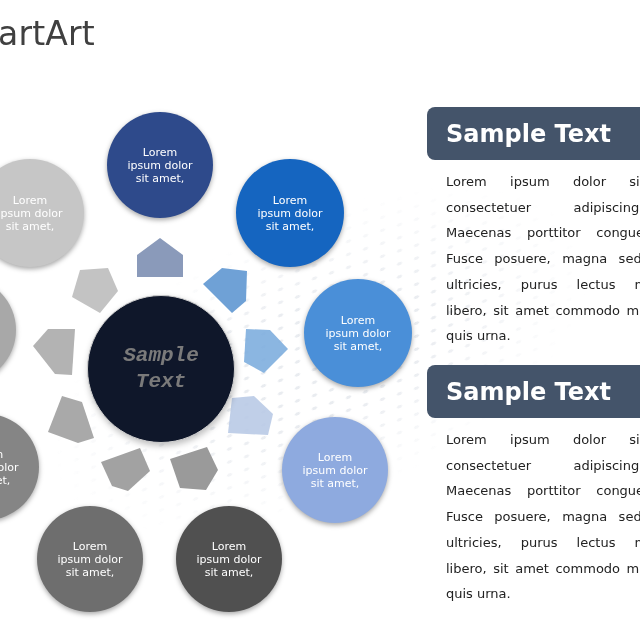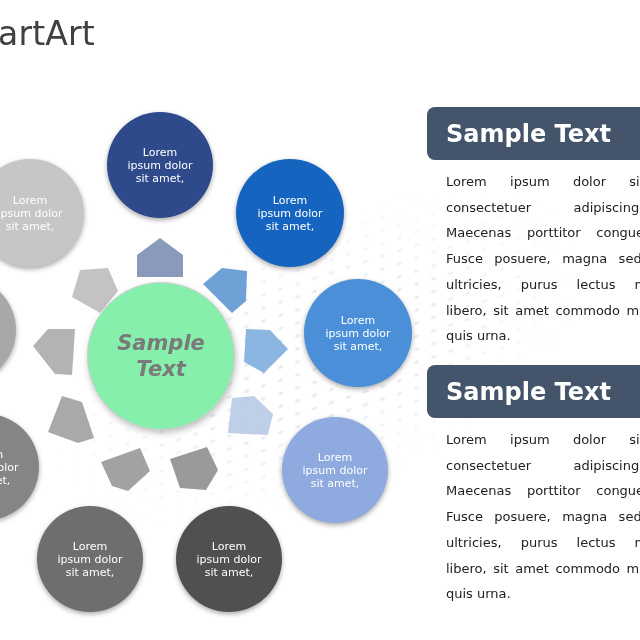--- a/index.html
+++ b/index.html
@@ -24,25 +24,25 @@
   }
   .diagram { position:absolute; left:0; top:0; width:640px; height:640px;border-radius:23px; }
   .node {
     position:absolute; border-radius:50%;
     display:flex; align-items:center; justify-content:center; text-align:center;
     color:#ffffff; font-size:11px; line-height:13px;
     box-shadow: 0 2px 5px rgba(0,0,0,0.35);
   }
   .node span { white-space:pre-line; display:block; width:80px; }
   .center {
-    position:absolute; left:87px; top:282px; width:146px; height:146px;
-    border-radius:50%; background:#86efac;
+    position:absolute; left:87px; top:295px; width:146px; height:146px;
+    border-radius:50%; background:#0f172a;
     border:1.5px solid #cfcfcf;
     box-shadow: 1px 3px 6px rgba(0,0,0,0.25);
-    display:flex; align-items:center; justify-content:center; text-align:center;
+    display:flex; align-items:center; justify-content:center; text-align:center;font-family:Liberation Mono, monospace;
   }
   .center span {
     font-size:21px; line-height:26px; font-weight:bold; font-style:italic;
     color:#7a7a7a; white-space:pre-line; display:block;
   }
   .panel { position:absolute; left:427px; width:230px; }
   .panel-header {
     height:53px; background:#44546a; border-radius:8px 0 0 8px;
     color:#ffffff; font-weight:bold; font-size:24px;
     display:flex; align-items:center; padding-left:19px; box-sizing:border-box;

